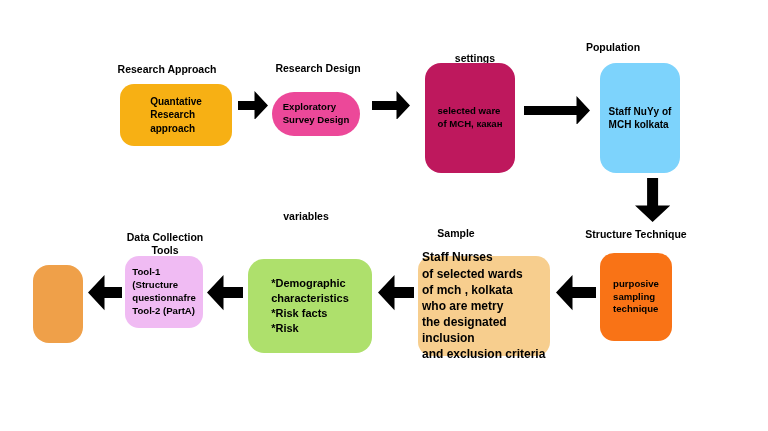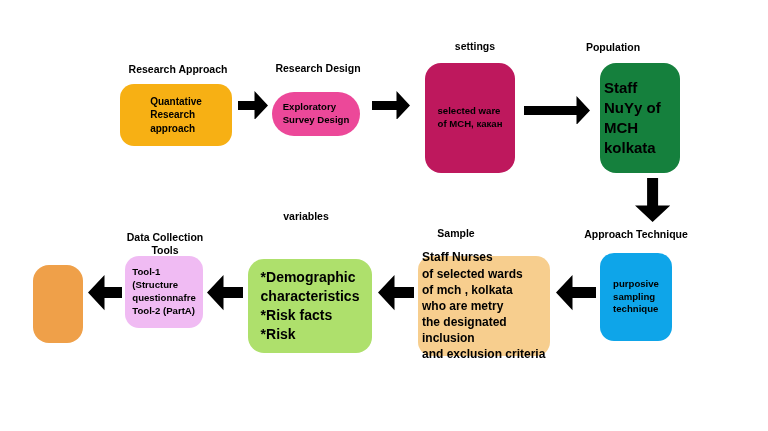--- a/index.html
+++ b/index.html
@@ -43,50 +43,50 @@
   .arrow {
     position: absolute;
   }
   .arrow svg { display: block; }
 </style>
 </head>
 <body>
 
 <div id="canvas">
   <div id="captions-layer">
-      <div class="caption" style="left: 113px; top: 63px; width: 130px;">Research Approach</div>
+      <div class="caption" style="left: 102px; top: 63px; width: 130px;">Research Approach</div>
       <div class="caption" style="left: 258px; top: 62px; width: 120px;">Research Design</div>
-      <div class="caption" style="left: 425px; top: 40px; width: 100px;">settings</div>
+      <div class="caption" style="left: 425px; top: 52px; width: 100px;">settings</div>
       <div class="caption" style="left: 558px; top: 41px; width: 110px;">Population</div>
-      <div class="caption" style="left: 566px; top: 228px; width: 140px;">Approach Technique</div>
+      <div class="caption" style="left: 566px; top: 228px; width: 140px;">Structure Technique</div>
       <div class="caption" style="left: 406px; top: 227px; width: 100px;">Sample</div>
       <div class="caption" style="left: 256px; top: 210px; width: 100px;">variables</div>
       <div class="caption" style="left: 105px; top: 231px; width: 120px;">Data Collection
 Tools</div>
     </div>
   <div id="nodes-layer">
       <div class="node" style="left: 120px; top: 84px; width: 112px; height: 62px; background: rgb(247, 176, 20); border-radius: 14px; font-size: 10px;">Quantative
 Research
 approach</div>
       <div class="node" style="left: 272px; top: 92px; width: 88px; height: 44px; background: #ec4899; border-radius: 22px; font-size: 9.6px;">Exploratory
 Survey Design</div>
       <div class="node" style="left: 425px; top: 63px; width: 90px; height: 110px; background: #be185d; border-radius: 16px; font-size: 9.6px;">selected ware
 of MCH, какан</div>
-      <div class="node" style="left: 600px; top: 63px; width: 80px; height: 110px; background: #15803d; border-radius: 16px; font-size: 15px;">Staff NuYy of
+      <div class="node" style="left: 600px; top: 63px; width: 80px; height: 110px; background: #7dd3fc; border-radius: 16px; font-size: 10px;">Staff NuYy of
 MCH kolkata</div>
-      <div class="node" style="left: 600px; top: 253px; width: 72px; height: 88px; background: #0ea5e9; border-radius: 14px; font-size: 9.6px;">purposive
+      <div class="node" style="left: 600px; top: 253px; width: 72px; height: 88px; background: #f97316; border-radius: 14px; font-size: 9.6px;">purposive
 sampling
 technique</div>
       <div class="node" style="left: 418px; top: 256px; width: 132px; height: 100px; background: rgb(247, 206, 142); border-radius: 14px; font-size: 12px;">Staff Nurses
 of selected wards
 of mch , kolkata
 who are metry
 the designated inclusion
 and exclusion criteria</div>
-      <div class="node" style="left: 248px; top: 259px; width: 124px; height: 94px; background: rgb(174, 224, 108); border-radius: 16px; font-size: 14px;">*Demographic
+      <div class="node" style="left: 248px; top: 259px; width: 124px; height: 94px; background: rgb(174, 224, 108); border-radius: 16px; font-size: 11px;">*Demographic
 characteristics
 *Risk facts
 *Risk</div>
       <div class="node" style="left: 125px; top: 256px; width: 78px; height: 72px; background: rgb(240, 187, 243); border-radius: 14px; font-size: 9.6px;">Tool-1
 (Structure
 questionnafre
 Tool-2 (PartA)</div>
       <div class="node" style="left: 33px; top: 265px; width: 50px; height: 78px; background: rgb(239, 160, 73); border-radius: 16px; font-size: 9.6px;"></div>
     </div>
   <div id="arrows-layer">

